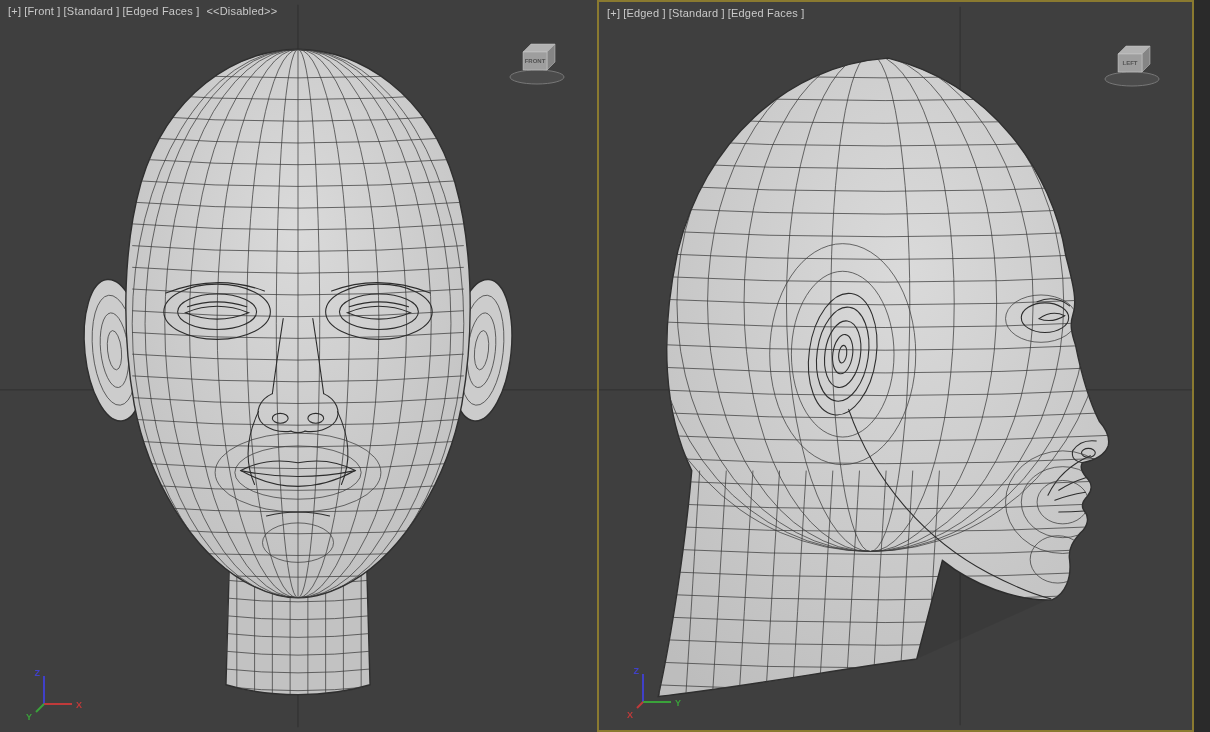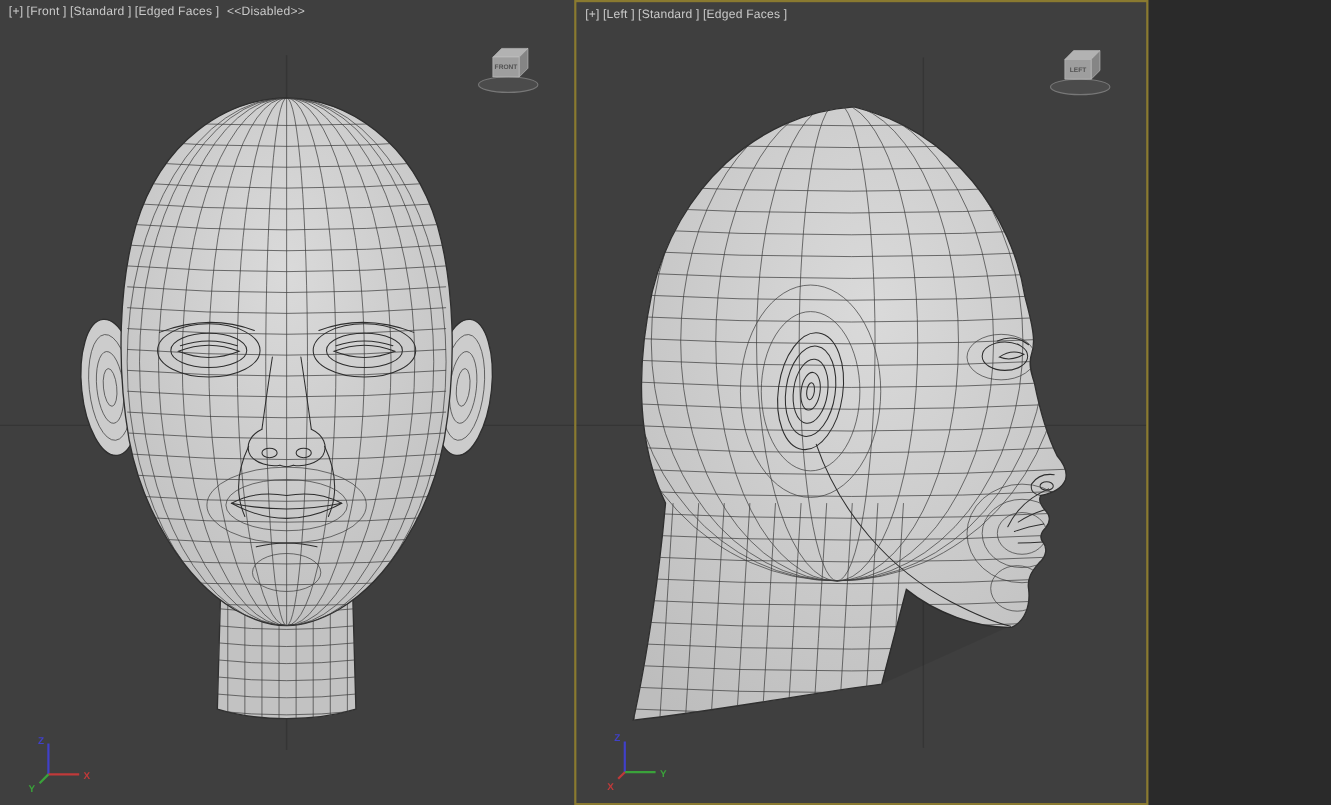--- a/index.html
+++ b/index.html
@@ -1,19 +1,19 @@
 <!DOCTYPE html>
 <html style="--viewport-bg: #3f3f3f; --active-border: #8a7a30; --label-text: #c9c9c9; --wireframe: #3c3c3c; --mesh-fill: #cecece; --axis-x: #c03a3a; --axis-y: #3aa23a; --axis-z: #4040c8;"><head>
 <meta charset="utf-8">
 <style>
   * { margin:0; padding:0; box-sizing:border-box; }
   html,body { width:1210px; height:732px; overflow:hidden; background:#2a2a2a;
               font-family:"Liberation Sans", sans-serif; }
   .layout { display:flex; width:1210px; height:732px; }
-  .viewport { position:relative; width:522px; height:732px; background:var(--viewport-bg,#3f3f3f); overflow:hidden; }
+  .viewport { position:relative; width:597px; height:732px; background:var(--viewport-bg,#3f3f3f); overflow:hidden; }
   .viewport.active { border:2px solid var(--active-border,#8a7a30); }
   .vp-label { position:absolute; top:5px; left:8px; z-index:5; font-size:11px;
               color:var(--label-text,#c9c9c9); letter-spacing:.2px; white-space:nowrap; }
   .vp-label span { margin-right:3px; cursor:default; }
   .vp-label .status { color:#c9c9c9; margin-left:4px; }
   .head-svg { position:absolute; top:0; left:0; width:100%; height:100%; }
   .wire { stroke:var(--wireframe,#3c3c3c); stroke-width:.75; fill:none; }
   .feat { stroke:#2d2d2d; stroke-width:1.1; fill:none; stroke-linecap:round; }
   .sil  { stroke:#2f2f2f; stroke-width:1.4; }
   .crossline { stroke:#353535; stroke-width:1.5; }
@@ -163,21 +163,21 @@
       <line x1="30" y1="36" x2="58" y2="36" stroke="var(--axis-x)" stroke-width="2"></line>
       <line x1="30" y1="36" x2="22" y2="44" stroke="var(--axis-y)" stroke-width="2"></line>
       <text class="axis-label" x="26" y="8" fill="var(--axis-z)" text-anchor="end">Z</text>
       <text class="axis-label" x="62" y="40" fill="var(--axis-x)">X</text>
       <text class="axis-label" x="12" y="52" fill="var(--axis-y)">Y</text>
     </svg>
   </div>
 
   <div class="viewport active">
     <div class="vp-label">
-      <span>[+]</span><span>[Left ]</span><span>[Standard ]</span><span>[Edged Faces ]</span><span class="status"></span>
+      <span>[+]</span><span>[Edged ]</span><span>[Standard ]</span><span>[Edged Faces ]</span><span class="status"></span>
     </div>
 
     <svg class="head-svg" id="side-svg" viewBox="0 0 601 728">
       <defs>
         <clipPath id="clipSide">
           <path d="M293,52 C398,78 460,168 473,252 C481,282 485,300 480,313 C477,322 479,331 483,343 C489,373 498,402 507,420 C514,428 518,437 516,445 C513,453 504,459 490,462 C487,466 489,471 494,477 C500,483 500,490 495,496 C490,501 488,506 492,511 C497,517 496,526 488,533 C481,541 475,549 477,561 C479,578 473,595 459,601 C423,602 379,586 348,561 C340,591 331,626 322,661 C244,671 149,689 60,699 C74,636 88,541 94,470 C66,412 61,335 80,247 C106,139 190,59 293,52 Z"></path>
         </clipPath>
         <radialGradient id="gradSide" cx="55%" cy="33%" r="80%">
           <stop offset="0" stop-color="#dadada"></stop>
           <stop offset="1" stop-color="#bdbdbd"></stop>

